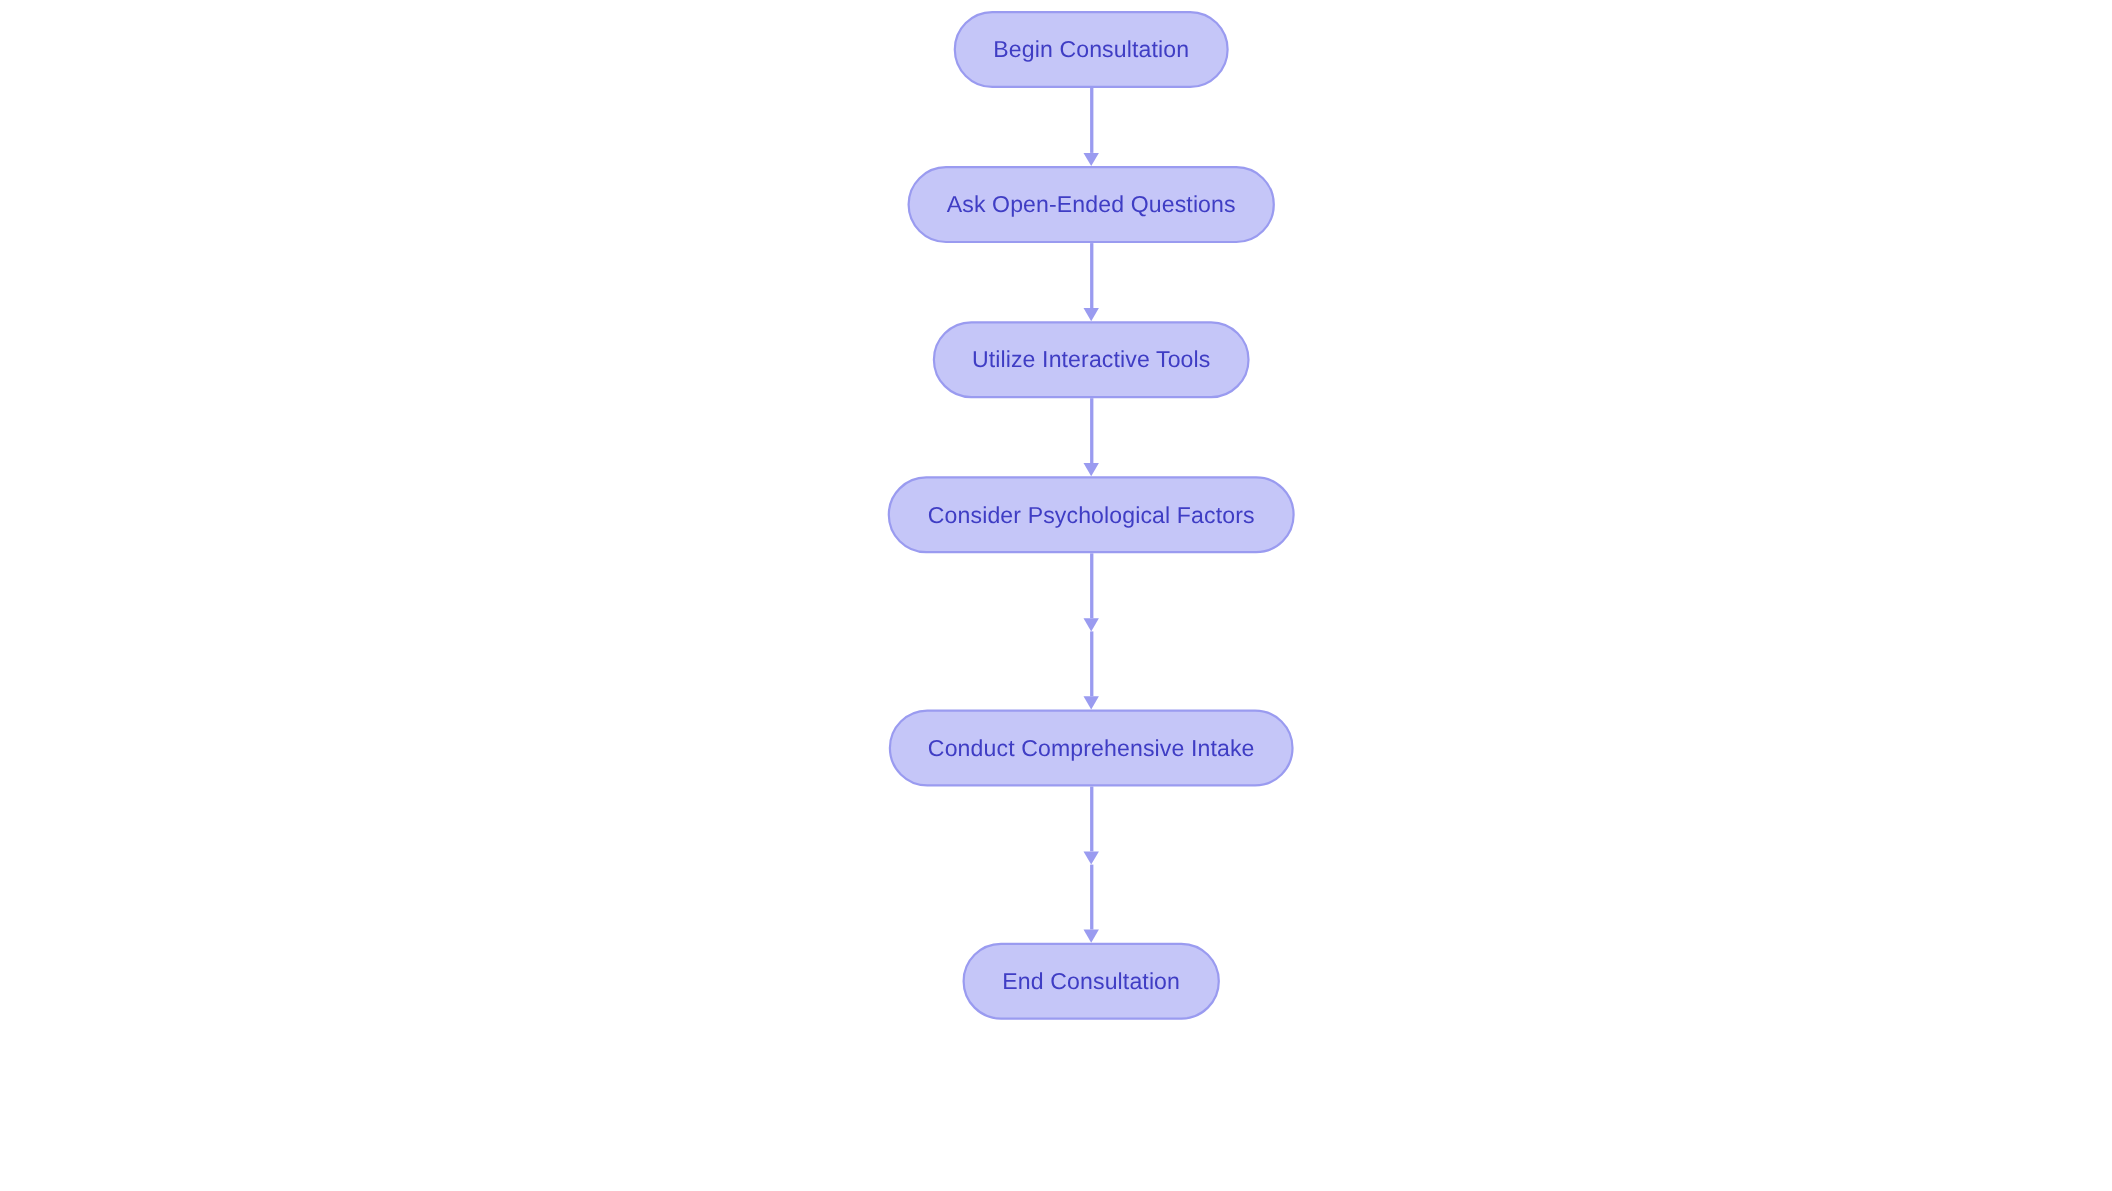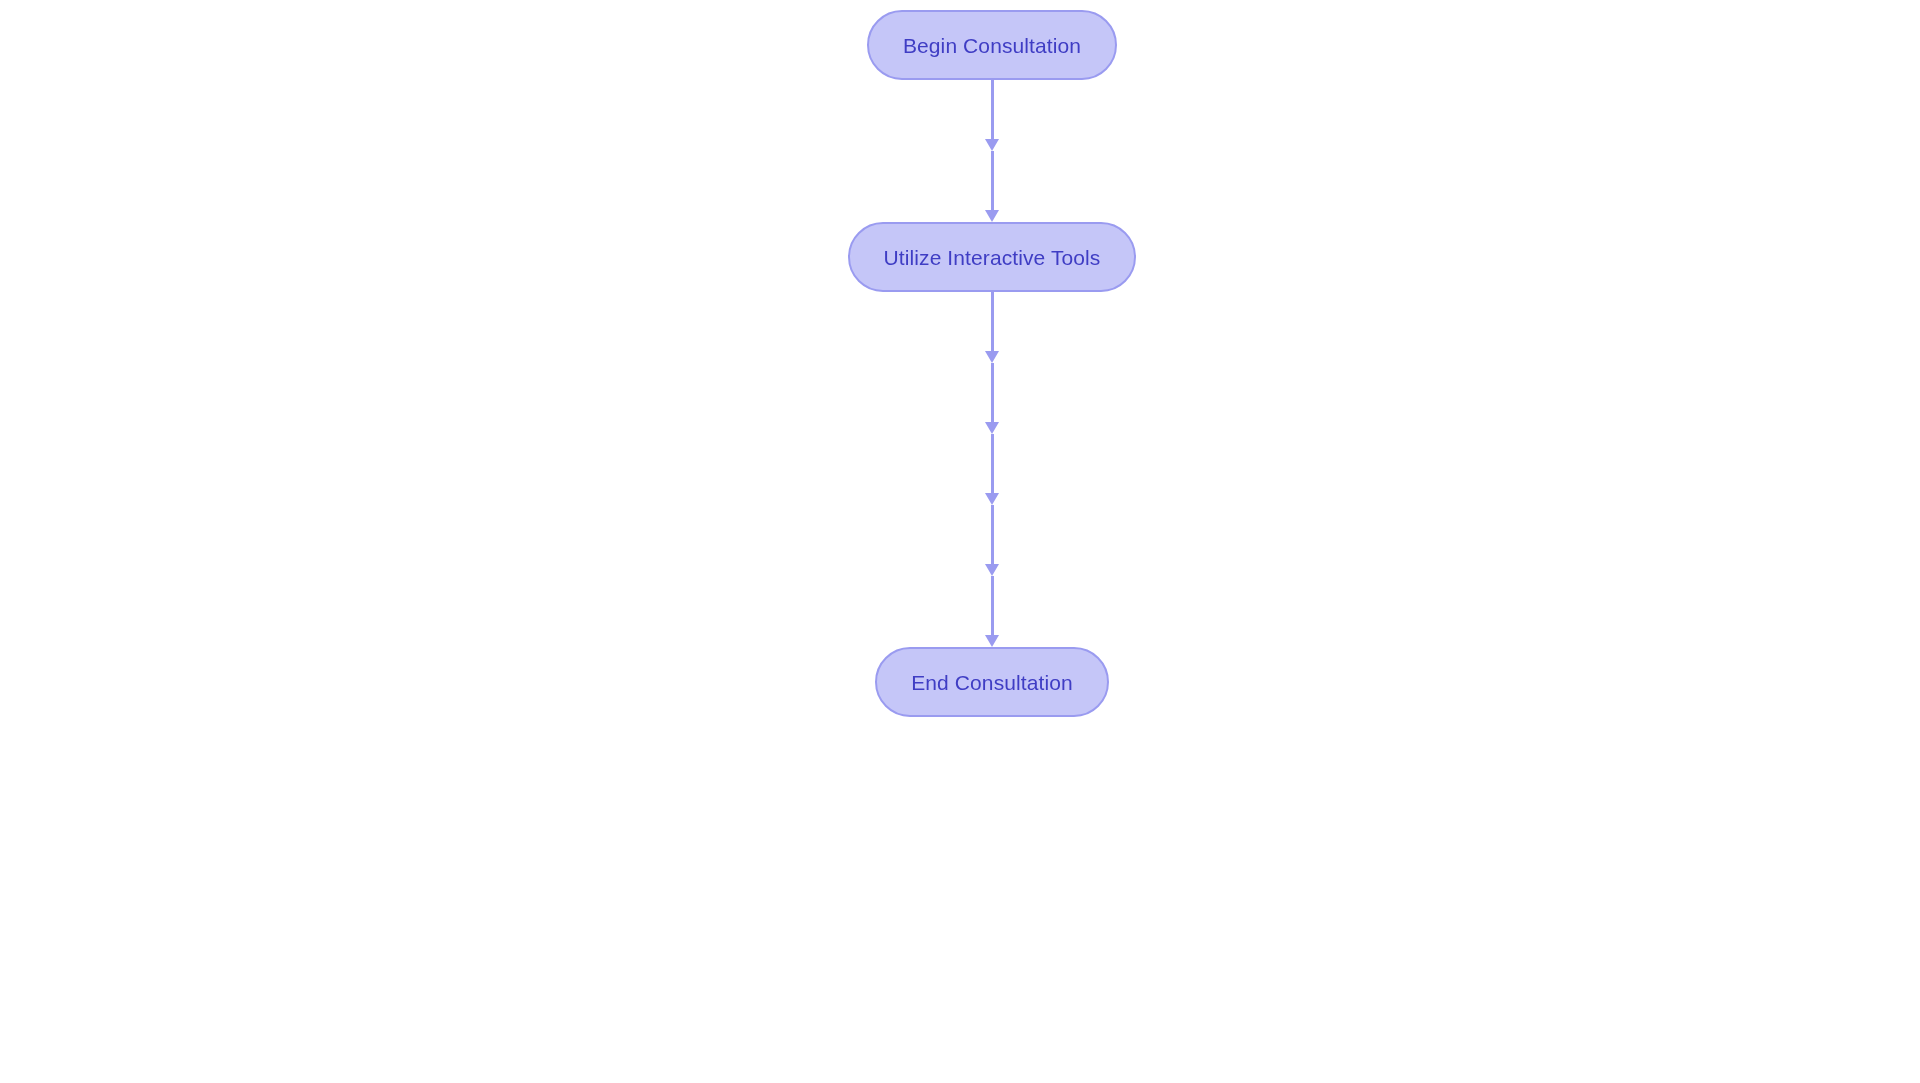--- a/index.html
+++ b/index.html
@@ -88,47 +88,56 @@
 
     <div class="node">
       <span class="node-label">Begin Consultation</span>
     </div>
 
     <div class="connector">
       <div class="connector-line"></div>
       <div class="connector-arrow"></div>
     </div>
 
+    <div class="node">
+      <span class="node-label">Ask Open-Ended Questions</span>
+    </div>
 
     <div class="connector">
       <div class="connector-line"></div>
       <div class="connector-arrow"></div>
     </div>
 
     <div class="node">
       <span class="node-label">Utilize Interactive Tools</span>
     </div>
 
     <div class="connector">
       <div class="connector-line"></div>
       <div class="connector-arrow"></div>
     </div>
 
+    <div class="node">
+      <span class="node-label">Consider Psychological Factors</span>
+    </div>
 
     <div class="connector">
       <div class="connector-line"></div>
       <div class="connector-arrow"></div>
     </div>
 
 
     <div class="connector">
       <div class="connector-line"></div>
       <div class="connector-arrow"></div>
     </div>
 
+    <div class="node">
+      <span class="node-label">Conduct Comprehensive Intake</span>
+    </div>
 
     <div class="connector">
       <div class="connector-line"></div>
       <div class="connector-arrow"></div>
     </div>
 
 
     <div class="connector">
       <div class="connector-line"></div>
       <div class="connector-arrow"></div>

